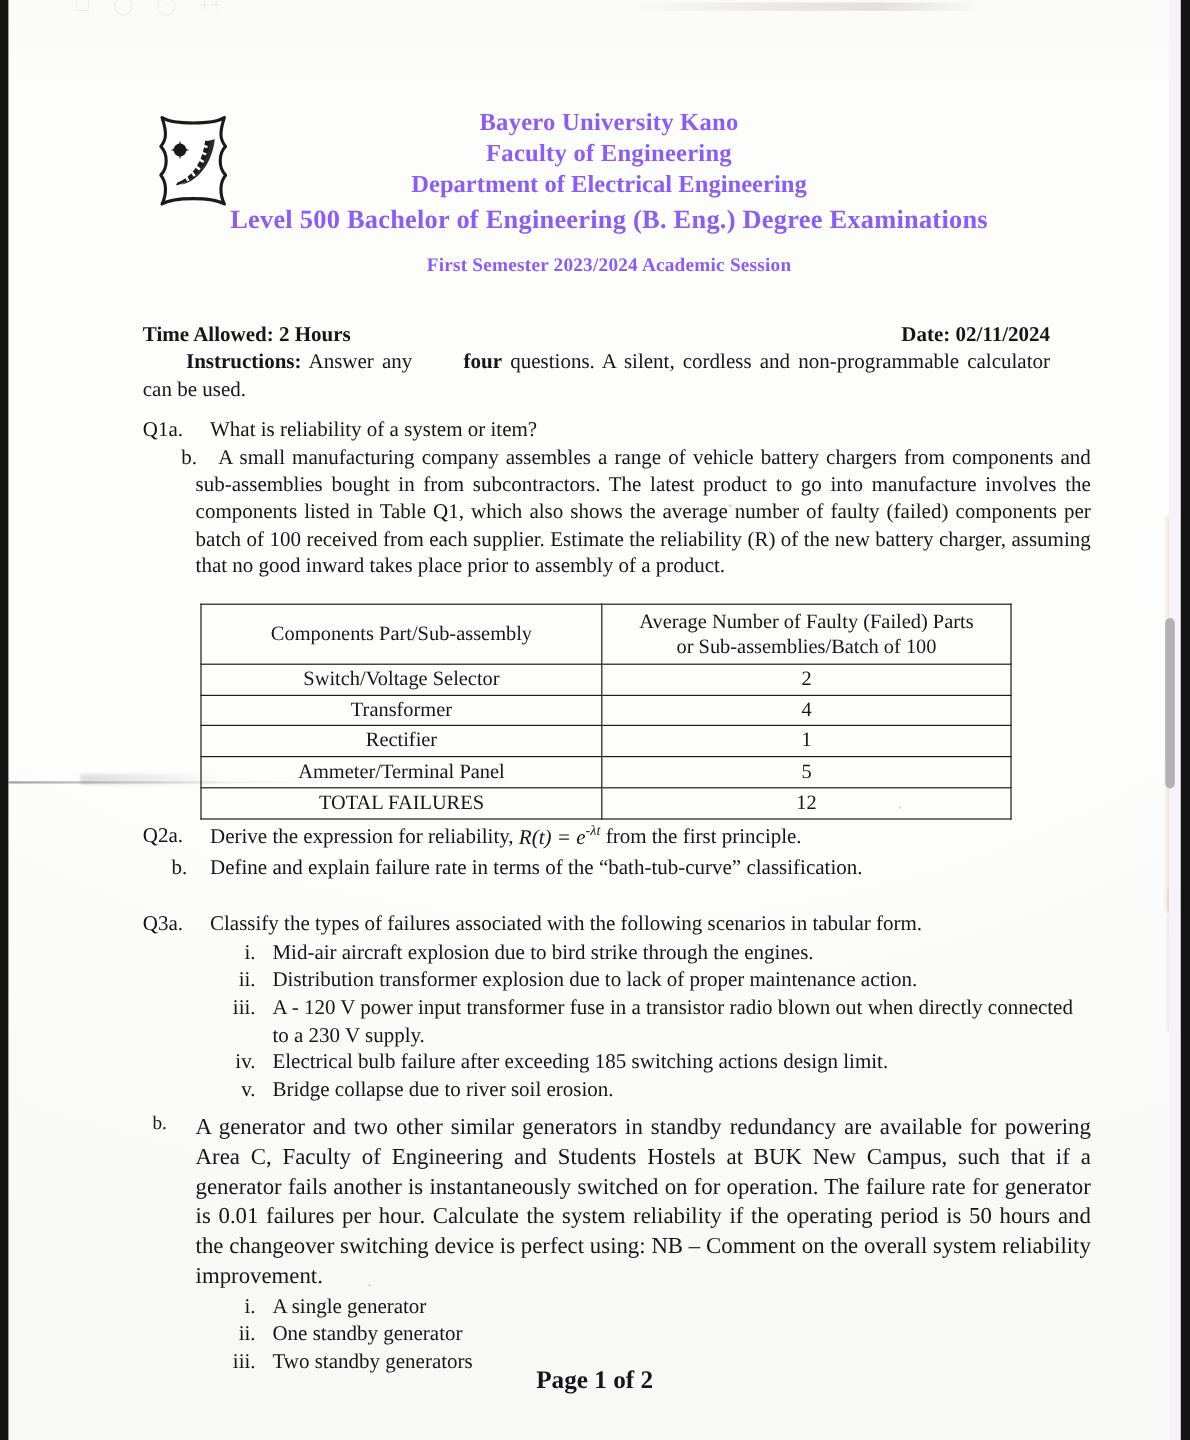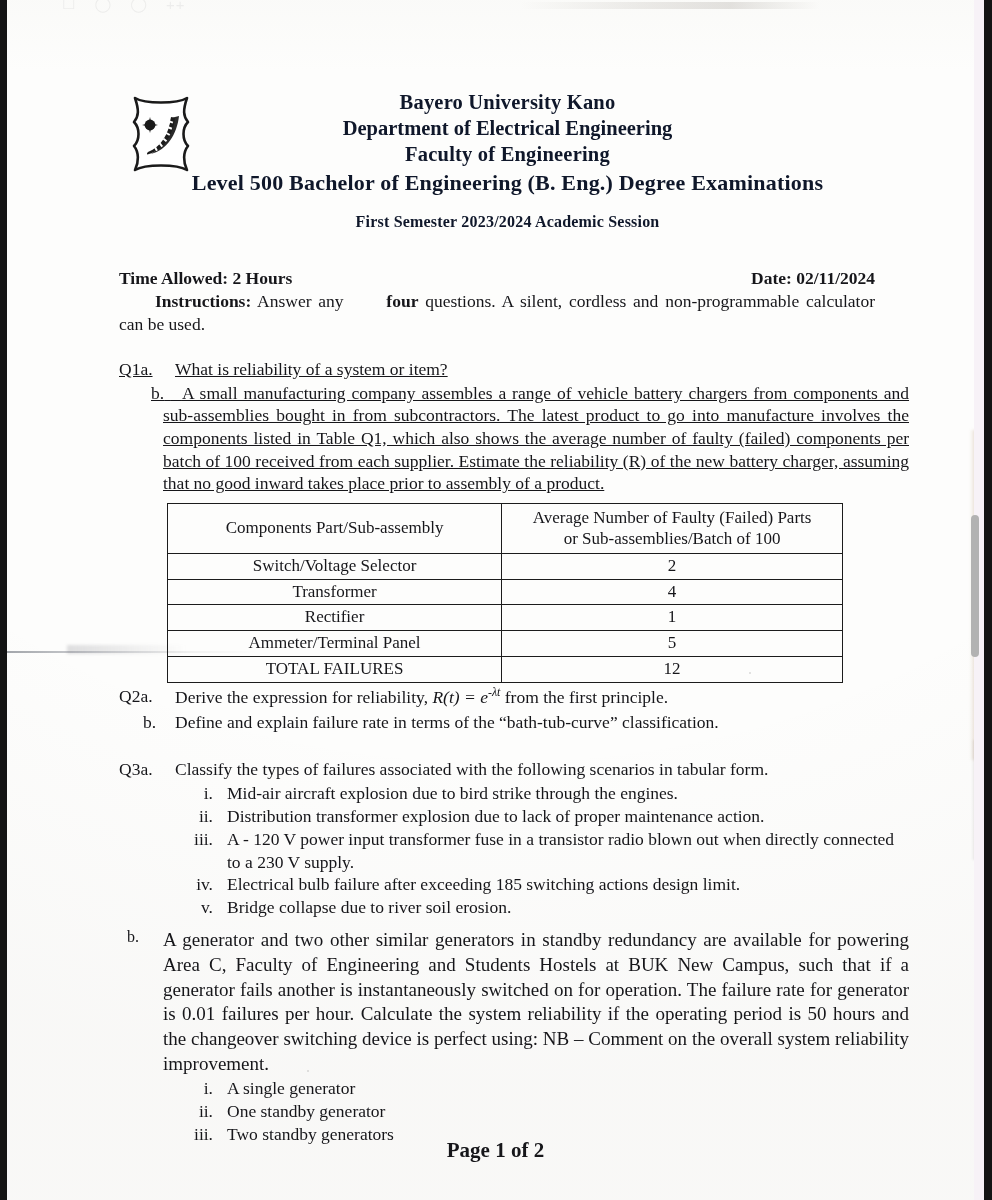--- a/index.html
+++ b/index.html
@@ -133,21 +133,21 @@
 
   
   .masthead {
     position: absolute;
     left: 0; top: 90px; width: 977px;
     text-align: center;
     z-index: 16;
   }
   .mast-line {
     font-weight: bold;
-    color: #0f172a;
+    color: #8b5cf6;
     letter-spacing: .2px;
     line-height: 1.26;
     padding-left: 24px;
   }
   .mast-1, .mast-2, .mast-3 { font-size: 20.5px; }
   .mast-3 { letter-spacing: 0; }
   .mast-4 { font-size: 22px; margin-top: 2px; }
   .mast-5 { font-size: 16px; margin-top: 15px; }
   .mast-6 { font-size: 21.5px; margin-top: 1px; }
 
@@ -165,21 +165,21 @@
     font-size: 17.5px;
     line-height: 1.30;
     text-align: justify;
     margin-top: 1px;
   }
   .instructions b { font-weight: bold; margin-left: 36px; }
 
   
   .qblock { position: absolute; z-index: 16; }
 
-  .q1 { left: 112px; top: 358px; width: 790px; text-decoration: underline; }
+  .q1 { left: 112px; top: 346px; width: 790px; }
   .q-line {
     display: flex;
     font-size: 17.5px;
     line-height: 1.30;
   }
   .q-label {
     flex: 0 0 auto;
     width: 56px;
     font-size: 17.5px;
   }
@@ -301,22 +301,22 @@
         <circle cx="25" cy="33" r="5.4" fill="#1a1a1a"></circle>
         <path d="M25 25 L26.4 31 L25 33 L23.6 31 Z" fill="#1a1a1a"></path>
         <path d="M25 41 L26.4 35 L25 33 L23.6 35 Z" fill="#1a1a1a"></path>
         <path d="M17 33 L23 34.4 L25 33 L23 31.6 Z" fill="#1a1a1a"></path>
         <path d="M33 33 L27 34.4 L25 33 L27 31.6 Z" fill="#1a1a1a"></path>
       </svg>
     </div>
 
     <div class="masthead">
       <div class="mast-line mast-1">Bayero University Kano</div>
+      <div class="mast-line mast-2">Faculty of Engineering</div>
       <div class="mast-line mast-3">Department of Electrical Engineering</div>
-      <div class="mast-line mast-2">Faculty of Engineering</div>
       <div class="mast-line mast-4">Level 500 Bachelor of Engineering (B. Eng.) Degree Examinations</div>
       <div class="mast-line mast-5">First Semester 2023/2024 Academic Session</div>
     </div>
 
     <div class="meta">
       <div class="meta-row">
         <span>Time Allowed: 2 Hours</span>
         <span>Date: 02/11/2024</span>
       </div>
       <div class="instructions">

